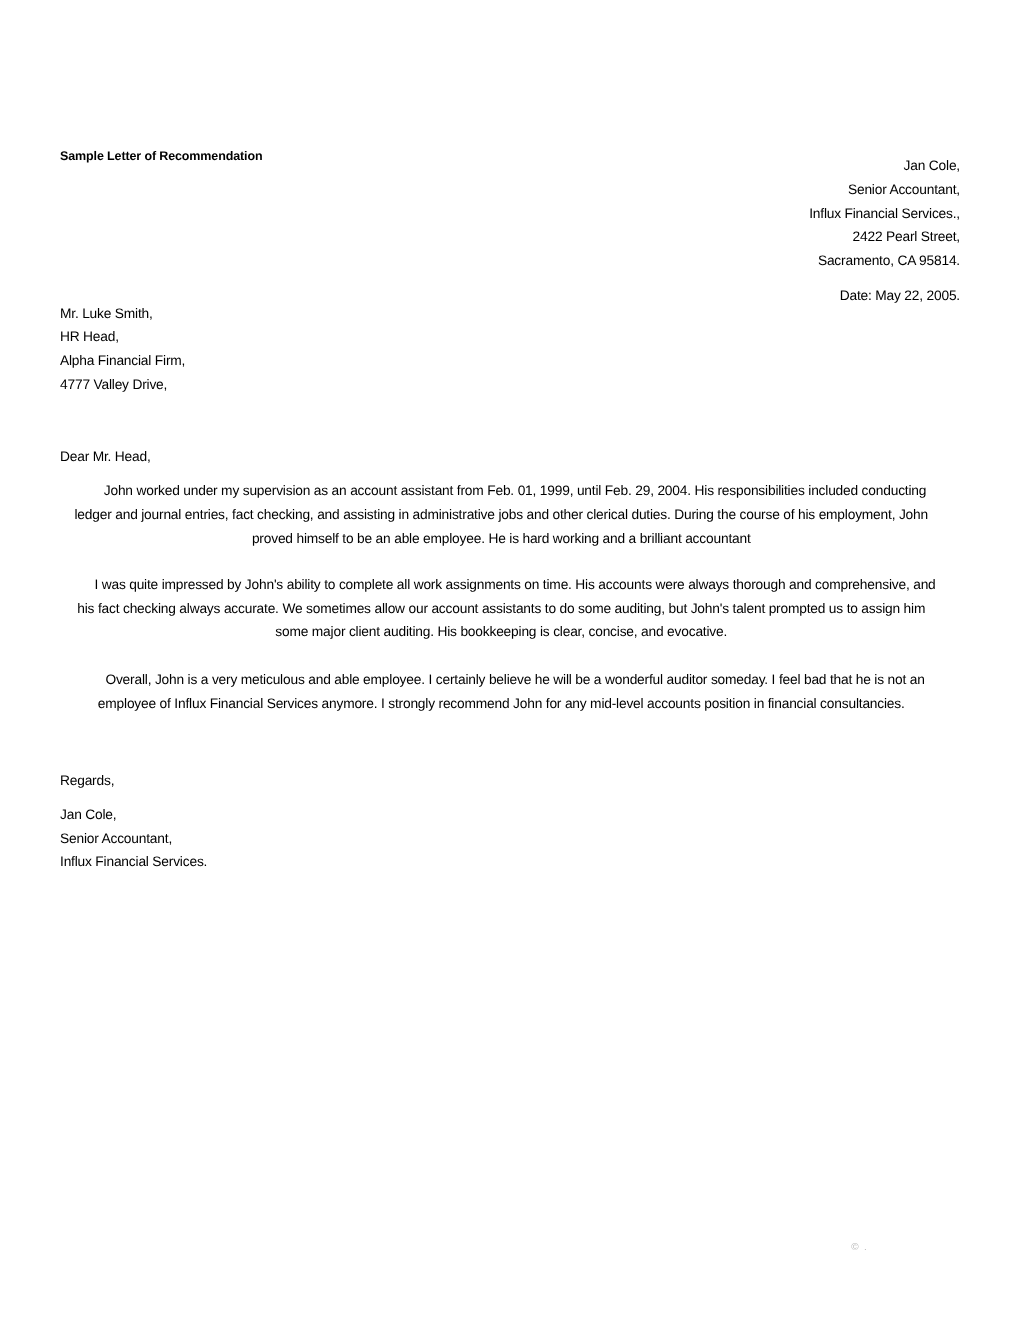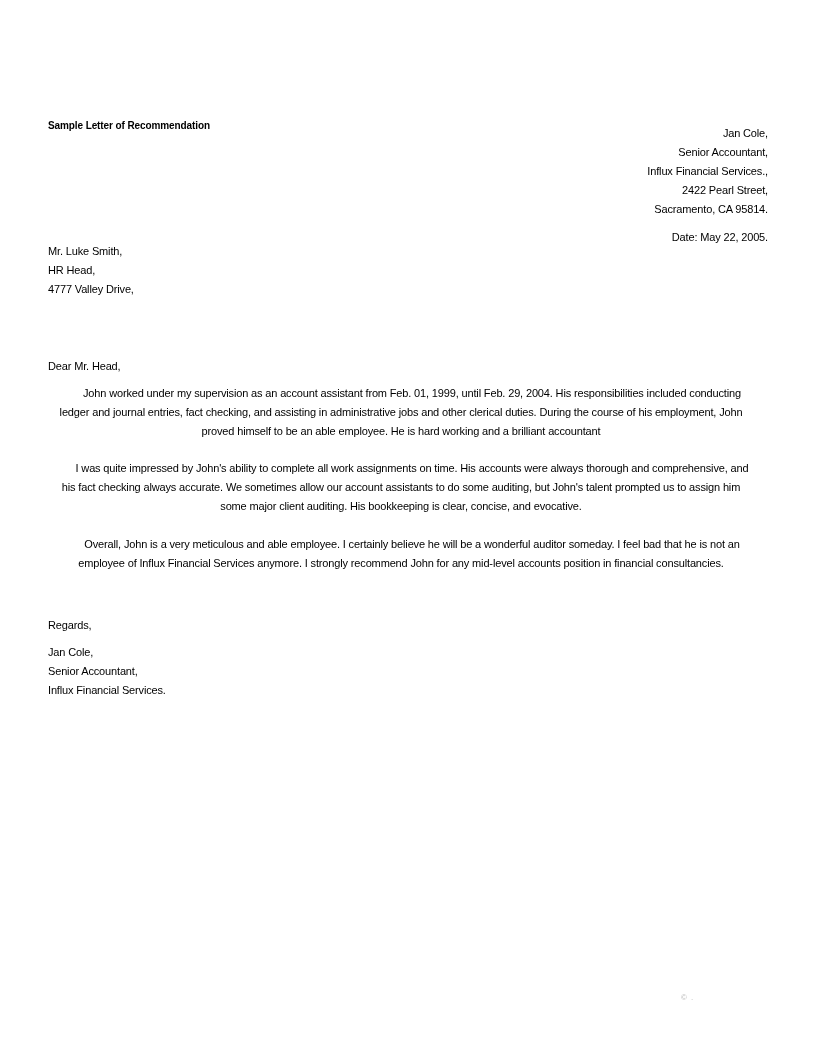--- a/index.html
+++ b/index.html
@@ -142,20 +142,21 @@
     <span class="line">Influx Financial Services.,</span>
     <span class="line">2422 Pearl Street,</span>
     <span class="line">Sacramento, CA 95814.</span>
   </div>
 
   <div class="date-line doc-text">Date: May 22, 2005.</div>
 
   <div class="recipient-block doc-text">
     <span class="line">Mr. Luke Smith,</span>
     <span class="line">HR Head,</span>
+    <span class="line">Alpha Financial Firm,</span>
     <span class="line">4777 Valley Drive,</span>
   </div>
 
   <div class="salutation doc-text">Dear Mr. Head,</div>
 
   <div class="body-block doc-text">
     <p class="body-para">John worked under my supervision as an account assistant from Feb. 01, 1999, until Feb. 29, 2004. His responsibilities included conducting ledger and journal entries, fact checking, and assisting in administrative jobs and other clerical duties. During the course of his employment, John proved himself to be an able employee. He is hard working and a brilliant accountant</p>
     <p class="body-para">I was quite impressed by John's ability to complete all work assignments on time. His accounts were always thorough and comprehensive, and his fact checking always accurate. We sometimes allow our account assistants to do some auditing, but John's talent prompted us to assign him some major client auditing. His bookkeeping is clear, concise, and evocative.</p>
     <p class="body-para">Overall, John is a very meticulous and able employee. I certainly believe he will be a wonderful auditor someday. I feel bad that he is not an employee of Influx Financial Services anymore. I strongly recommend John for any mid-level accounts position in financial consultancies.</p>
   </div>

